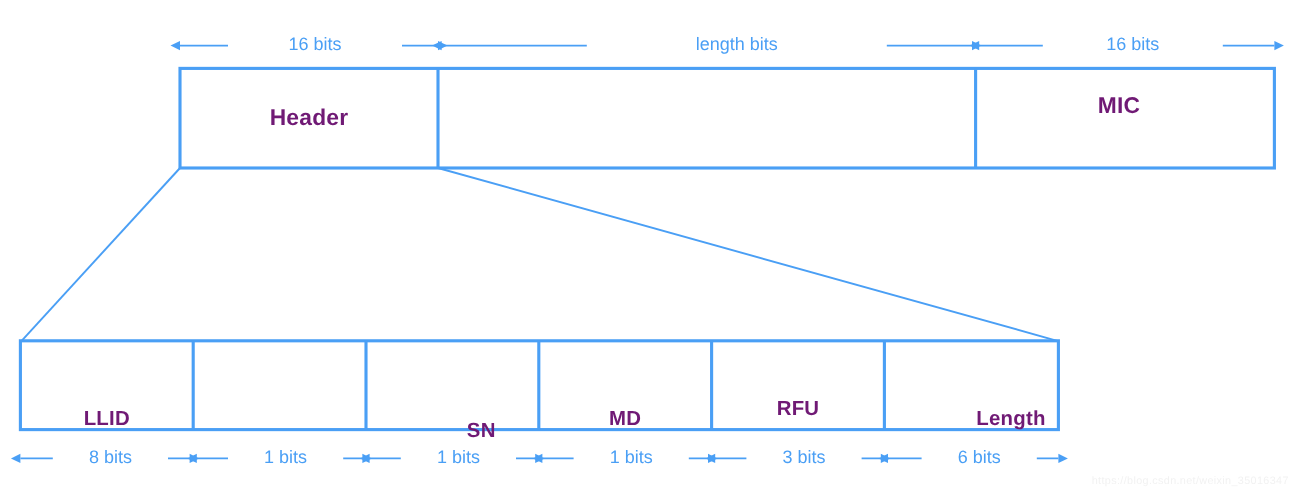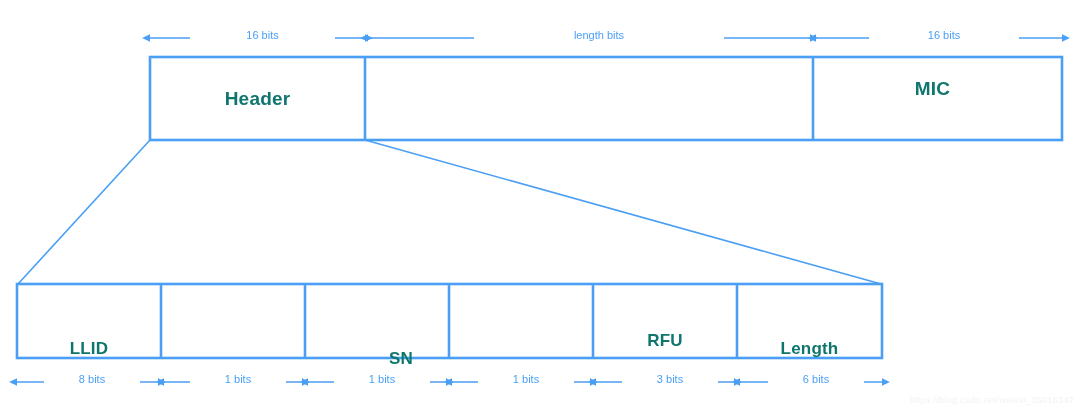--- a/index.html
+++ b/index.html
@@ -22,37 +22,37 @@
     left: 0;
     top: 0;
     width: 1080px;
     height: 409px;
   }
   .boxlabel {
     position: absolute;
     display: flex;
     align-items: center;
     justify-content: center;
-    color: #0f766e;
+    color: #701a75;
     font-weight: bold;
     pointer-events: none;
   }
   .toplabel {
     font-size: 19px;
     letter-spacing: 0.2px;
   }
   .sublabel {
     font-size: 17px;
     letter-spacing: 0.2px;
     margin-top: 28px;
   }
   .dimlabel {
     position: absolute;
     color: #4a9ff5;
-    font-size: 11px;
+    font-size: 15px;
     text-align: center;
     white-space: nowrap;
     background: #ffffff;
     padding: 0 5px;
   }
   .watermark {
     position: absolute;
     right: 6px;
     bottom: 4px;
     color: #f2f2f2;
@@ -106,30 +106,31 @@
       <line x1="17" y1="382" x2="158" y2="382" marker-start="url(#arrL)" marker-end="url(#arrR)"></line>
       <line x1="164" y1="382" x2="302" y2="382" marker-start="url(#arrL)" marker-end="url(#arrR)"></line>
       <line x1="308" y1="382" x2="446" y2="382" marker-start="url(#arrL)" marker-end="url(#arrR)"></line>
       <line x1="452" y1="382" x2="590" y2="382" marker-start="url(#arrL)" marker-end="url(#arrR)"></line>
       <line x1="596" y1="382" x2="734" y2="382" marker-start="url(#arrL)" marker-end="url(#arrR)"></line>
       <line x1="740" y1="382" x2="882" y2="382" marker-start="url(#arrL)" marker-end="url(#arrR)"></line>
     </g>
   </svg>
 
   <div class="dimlabel" style="left:190px; top:29px; width:135px;">16 bits</div>
-  <div class="dimlabel" style="left:474px; top:29px; width:240px;">length bits</div>
+  <div class="dimlabel" style="left:489px; top:29px; width:240px;">length bits</div>
   <div class="dimlabel" style="left:869px; top:29px; width:140px;">16 bits</div>
 
   <div class="boxlabel toplabel" style="left:150px; top:57px; width:215px; height:83px;">Header</div>
   <div class="boxlabel toplabel" style="left:808px; top:57px; width:249px; height:63px;">MIC</div>
 
   <div class="boxlabel sublabel" style="left:17px;  top:284px; width:144px; height:74px;">LLID</div>
   <div class="boxlabel sublabel" style="left:305px; top:284px; width:144px; height:94px;padding-left:24px;">SN</div>
+  <div class="boxlabel sublabel" style="left:449px; top:284px; width:144px; height:74px;">MD</div>
   <div class="boxlabel sublabel" style="left:593px; top:284px; width:144px; height:58px;">RFU</div>
-  <div class="boxlabel sublabel" style="left:737px; top:284px; width:145px; height:74px;">Length</div>
+  <div class="boxlabel sublabel" style="left:770px; top:284px; width:145px; height:74px;">Length</div>
 
   <div class="dimlabel" style="left:44px;  top:373px; width:86px;">8 bits</div>
   <div class="dimlabel" style="left:190px; top:373px; width:86px;">1 bits</div>
   <div class="dimlabel" style="left:334px; top:373px; width:86px;">1 bits</div>
   <div class="dimlabel" style="left:478px; top:373px; width:86px;">1 bits</div>
   <div class="dimlabel" style="left:622px; top:373px; width:86px;">3 bits</div>
   <div class="dimlabel" style="left:768px; top:373px; width:86px;">6 bits</div>
 
   <div class="watermark">https://blog.csdn.net/weixin_35016347</div>
 

